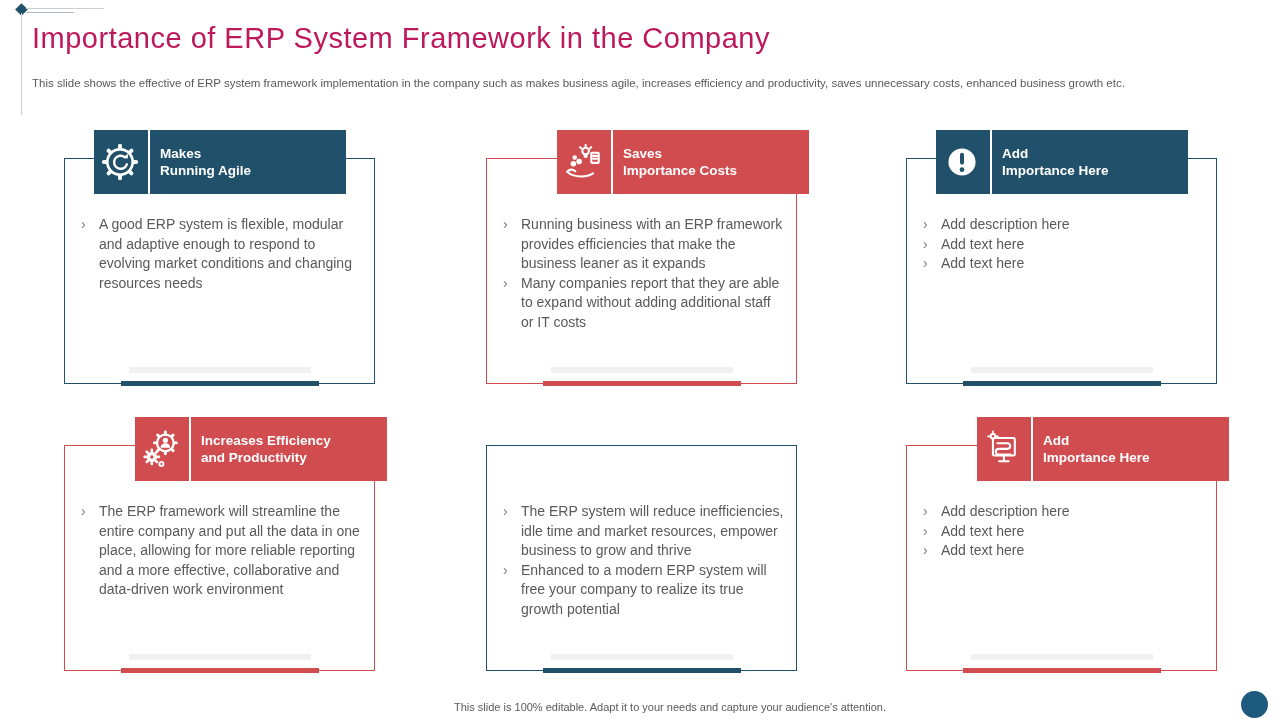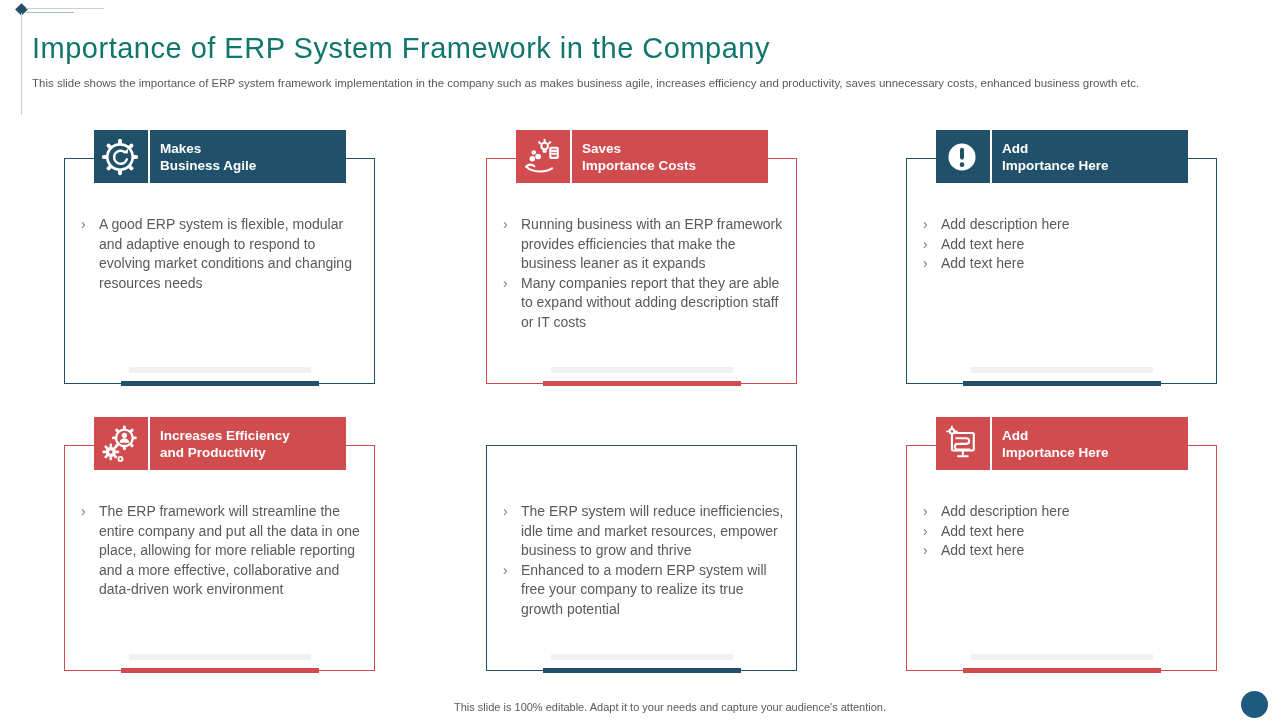--- a/index.html
+++ b/index.html
@@ -7,33 +7,33 @@
     width:1280px;height:720px;position:relative;background:#ffffff;
     font-family:"Liberation Sans",sans-serif;overflow:hidden;
   }
   
   .decor-diamond{position:absolute;left:17px;top:5px;width:9px;height:9px;
     background:#20506A;transform:rotate(45deg);}
   .decor-hline1{position:absolute;left:26px;top:8px;width:78px;height:1px;background:#c9d0d6;}
   .decor-hline2{position:absolute;left:26px;top:12px;width:48px;height:1px;background:#aeb9c1;}
   .decor-vline{position:absolute;left:21px;top:13px;width:1px;height:102px;background:#c9d0d6;}
   
-  .slide-title{position:absolute;left:32px;top:32px;font-size:29px;font-weight:400;
-    color:#0f766e;letter-spacing:.5px;white-space:nowrap;}
+  .slide-title{position:absolute;left:32px;top:22px;font-size:29px;font-weight:400;
+    color:#be185d;letter-spacing:.5px;white-space:nowrap;}
   .slide-subtitle{position:absolute;left:32px;top:77px;width:1200px;font-size:11.5px;
     color:#595959;}
   
   .card{position:absolute;width:311px;height:226px;background:#fff;}
   .card .card-body{position:absolute;inset:0;border:1px solid;}
   .card.blue .card-body{border-color:#20506A;}
   .card.red  .card-body{border-color:#D04C4F;}
-  .card-header{position:absolute;top:-28px;left:30px;width:252px;height:53px;
+  .card-header{position:absolute;top:-28px;left:30px;width:252px;height:64px;
     display:flex;align-items:stretch;z-index:2;}
   .card.blue .card-header{background:#20506A;}
-  .card.red  .card-header{background:#D04C4F;}
+  .card.red  .card-header{background:#D04C4F;margin-left:41px;}
   .iconbox{width:52px;flex:0 0 52px;display:flex;align-items:center;justify-content:center;}
   .card.blue .iconbox{color:#20506A;}
   .card.red  .iconbox{color:#D04C4F;}
   .iconbox svg{width:42px;height:42px;}
   .hdr-divider{width:2px;background:#ffffff;margin-left:2px;flex:0 0 2px;}
   .htext{flex:1;display:flex;flex-direction:column;justify-content:center;
     padding-left:10px;color:#fff;font-size:13.5px;font-weight:bold;line-height:17px;}
   .bullets{list-style:none;margin:0;padding:56px 12px 0 16px;}
   .bullets li{display:flex;font-size:14px;line-height:19.5px;color:#595959;}
   .bullets .marker{flex:0 0 18px;color:#7a7a7a;}
@@ -57,21 +57,21 @@
 </style>
 </head>
 <body>
 
 <div class="decor-diamond"></div>
 <div class="decor-hline1"></div>
 <div class="decor-hline2"></div>
 <div class="decor-vline"></div>
 
 <div class="slide-title">Importance of ERP System Framework in the Company</div>
-<div class="slide-subtitle">This slide shows the importance of ERP system framework implementation in the company such as makes business agile, increases efficiency and productivity,  saves unnecessary costs, enhanced business growth etc.</div>
+<div class="slide-subtitle">This slide shows the effective of ERP system framework implementation in the company such as makes business agile, increases efficiency and productivity,  saves unnecessary costs, enhanced business growth etc.</div>
 
 <div class="card blue pos-r1c1">
   <div class="card-body">
     <ul class="bullets">
         <li>
           <span class="marker">›</span>
           <span>A good ERP system is flexible, modular and adaptive enough to respond to evolving market conditions and changing resources needs</span>
         </li>
       </ul>
     <div class="shadow-bar"></div>
@@ -84,35 +84,35 @@
         <g stroke="#fff" stroke-width="4.5" stroke-linecap="round" fill="none">
           <path d="M24 5.5v2.5M24 40v2.5M5.5 24H8M40 24h2.5M10.9 10.9l1.8 1.8M35.3 35.3l1.8 1.8M37.1 10.9l-1.8 1.8M12.7 35.3l-1.8 1.8"></path>
         </g>
         <path d="M29.5 18.5a7.5 7.5 0 1 0 2.3 8.2" fill="none" stroke="#fff" stroke-width="2.8" stroke-linecap="round"></path>
         <path d="M33.4 14.6l-0.7 5.6-5.3-1.7z" fill="#fff"></path>
       </svg>
     </div>
     <div class="hdr-divider"></div>
     <div class="htext">
       <span>Makes</span>
-      <span>Business Agile</span>
+      <span>Running Agile</span>
     </div>
   </div>
 </div>
 
 <div class="card red pos-r1c2">
   <div class="card-body">
     <ul class="bullets">
         <li>
           <span class="marker">›</span>
           <span>Running  business with an ERP framework provides efficiencies that make the business leaner as it expands</span>
         </li>
         <li>
           <span class="marker">›</span>
-          <span>Many companies report that they are able to expand without  adding description staff or IT costs</span>
+          <span>Many companies report that they are able to expand without  adding additional staff or IT costs</span>
         </li>
       </ul>
     <div class="shadow-bar"></div>
     <div class="accent-bar"></div>
   </div>
   <div class="card-header">
     <div class="iconbox">
       <svg viewBox="0 0 48 48">
         <g fill="none" stroke="#fff" stroke-width="2.4" stroke-linecap="round" stroke-linejoin="round">
           <path d="M6 35c4 4.5 10 5.5 16 5.5 5 0 9.5-1 13.5-3.5"></path>

